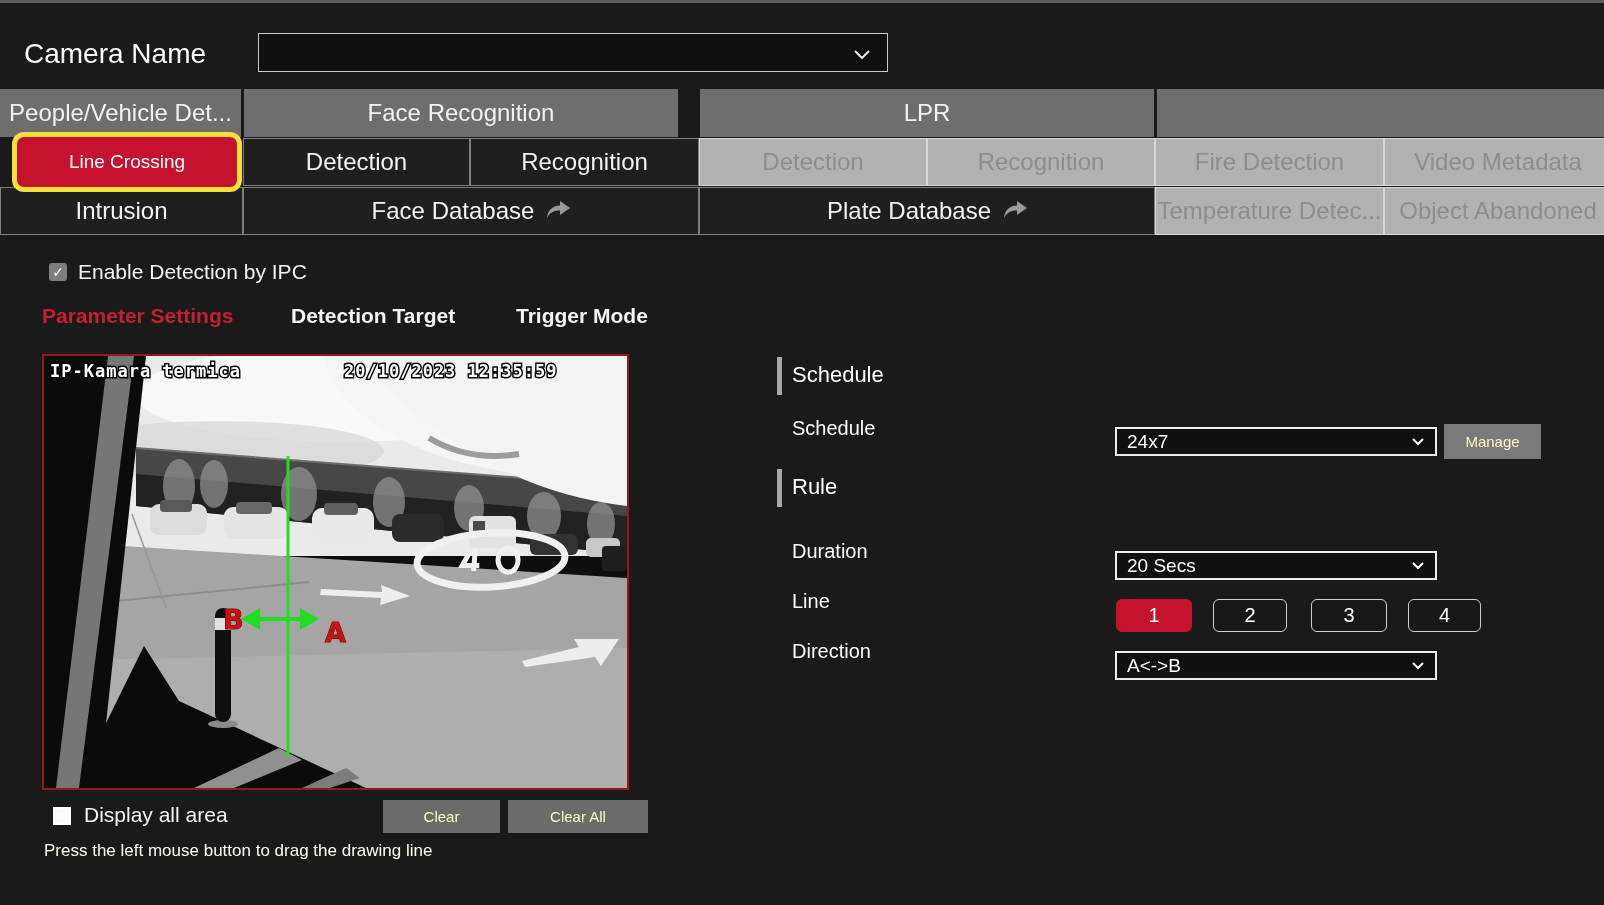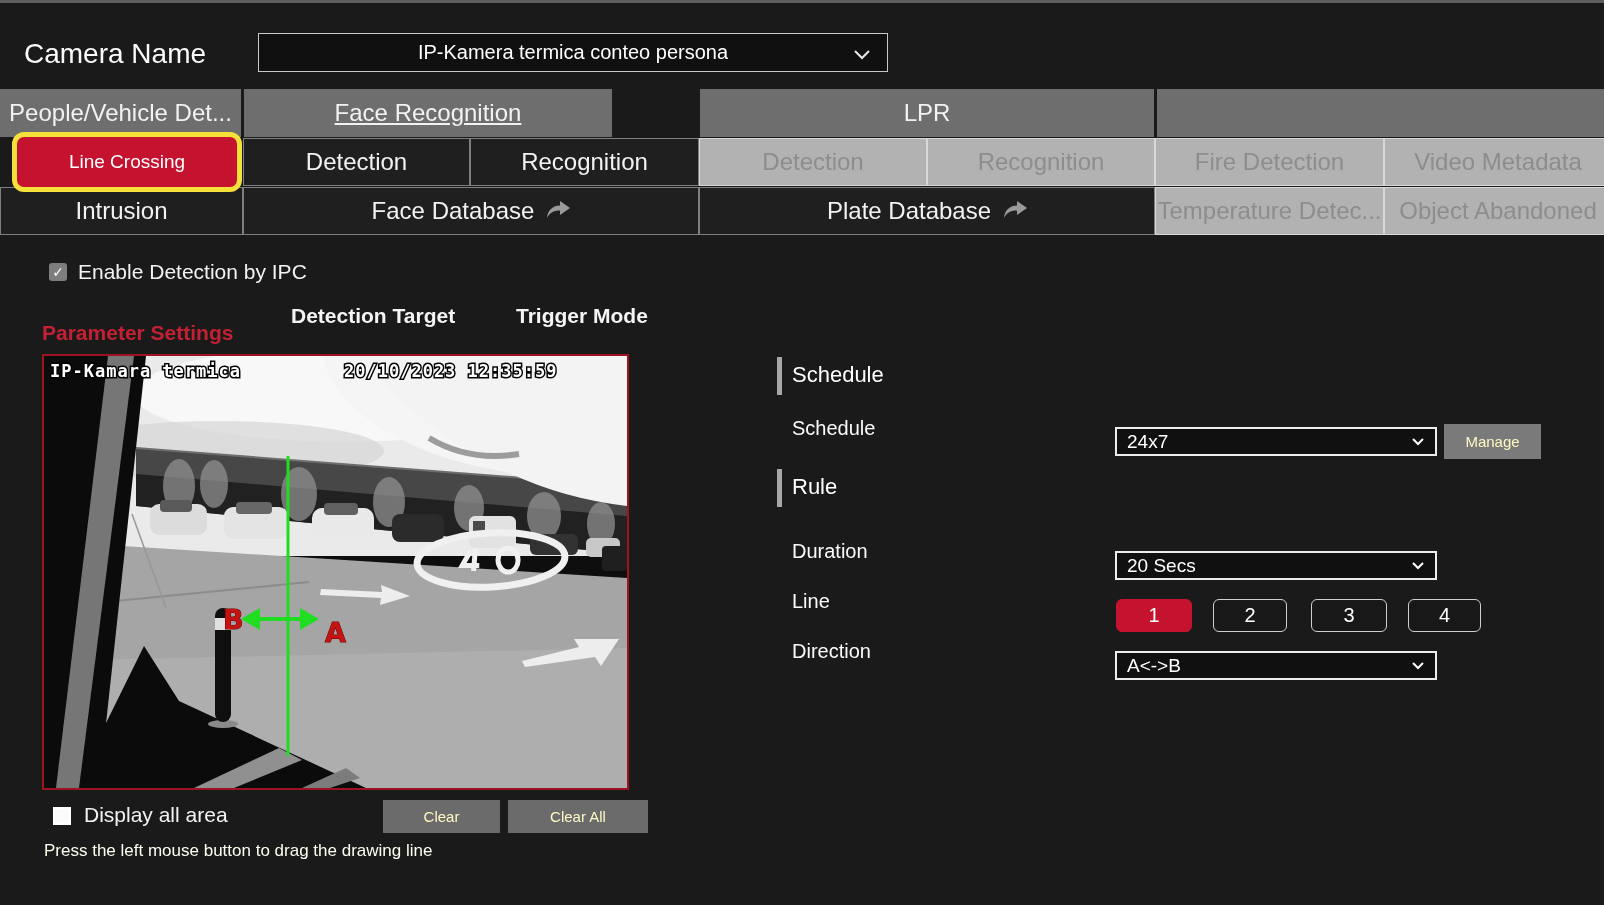--- a/index.html
+++ b/index.html
@@ -52,30 +52,29 @@
   .lnb.sel{background:#c4122f;border-color:#c4122f;}
   .mgbtn{left:1444px;top:424px;width:97px;height:35px;background:#7a7a7a;}
 </style>
 </head>
 <body>
 
 <div class="abs topstrip"></div>
 
 <div class="abs camlabel">Camera Name</div>
 <div class="abs dd camdd">
-  <span class="txt">IP-Kamera termica conteo persona</span>
   <span class="chev">
     <svg width="18" height="12" viewBox="0 0 18 12">
         <path d="M2 2 L9 9 L16 2" fill="none" stroke="#e8e8e8" stroke-width="2"></path>
       </svg>
   </span>
 </div>
 
 <div class="abs cell hdr" style="left:0;width:241px;">People/Vehicle Det...</div>
-<div class="abs cell hdr" style="left:244px;width:368px;text-decoration:underline;">Face Recognition</div>
+<div class="abs cell hdr" style="left:244px;width:434px;">Face Recognition</div>
 <div class="abs cell hdr" style="left:700px;width:454px;">LPR</div>
 <div class="abs cell hdr" style="left:1157px;width:447px;"></div>
 
 <div class="abs lc">Line Crossing</div>
 <div class="abs cell dark" style="left:243px;top:138px;width:227px;">Detection</div>
 <div class="abs cell dark" style="left:470px;top:138px;width:229px;">Recognition</div>
 <div class="abs cell dis" style="left:699px;top:138px;width:228px;">Detection</div>
 <div class="abs cell dis" style="left:927px;top:138px;width:228px;">Recognition</div>
 <div class="abs cell dis" style="left:1155px;top:138px;width:229px;">Fire Detection</div>
 <div class="abs cell dis" style="left:1384px;top:138px;width:228px;">Video Metadata</div>
@@ -98,21 +97,21 @@
   </span>
 </div>
 <div class="abs cell dis" style="left:1155px;top:187px;width:229px;">Temperature Detec...</div>
 <div class="abs cell dis" style="left:1384px;top:187px;width:228px;">Object Abandoned</div>
 
 <div class="abs cb checked" style="left:49px;top:263px;">
   <span>✓</span>
 </div>
 <div class="abs enlabel">Enable Detection by IPC</div>
 
-<div class="abs subtab active" style="left:42px;margin-top:17px;">Parameter Settings</div>
+<div class="abs subtab active" style="left:42px;">Parameter Settings</div>
 <div class="abs subtab" style="left:291px;">Detection Target</div>
 <div class="abs subtab" style="left:516px;">Trigger Mode</div>
 
 <div class="abs vid">
 <svg width="583" height="432" viewBox="0 0 583 432">
   <rect width="583" height="432" fill="#0e0e0e"></rect>
   <rect x="0" y="0" width="583" height="200" fill="#eaeaea"></rect>
   <ellipse cx="300" cy="38" rx="210" ry="48" fill="#f8f8f8"></ellipse>
   <ellipse cx="175" cy="95" rx="165" ry="30" fill="#d6d6d6" opacity="0.7"></ellipse>
 

